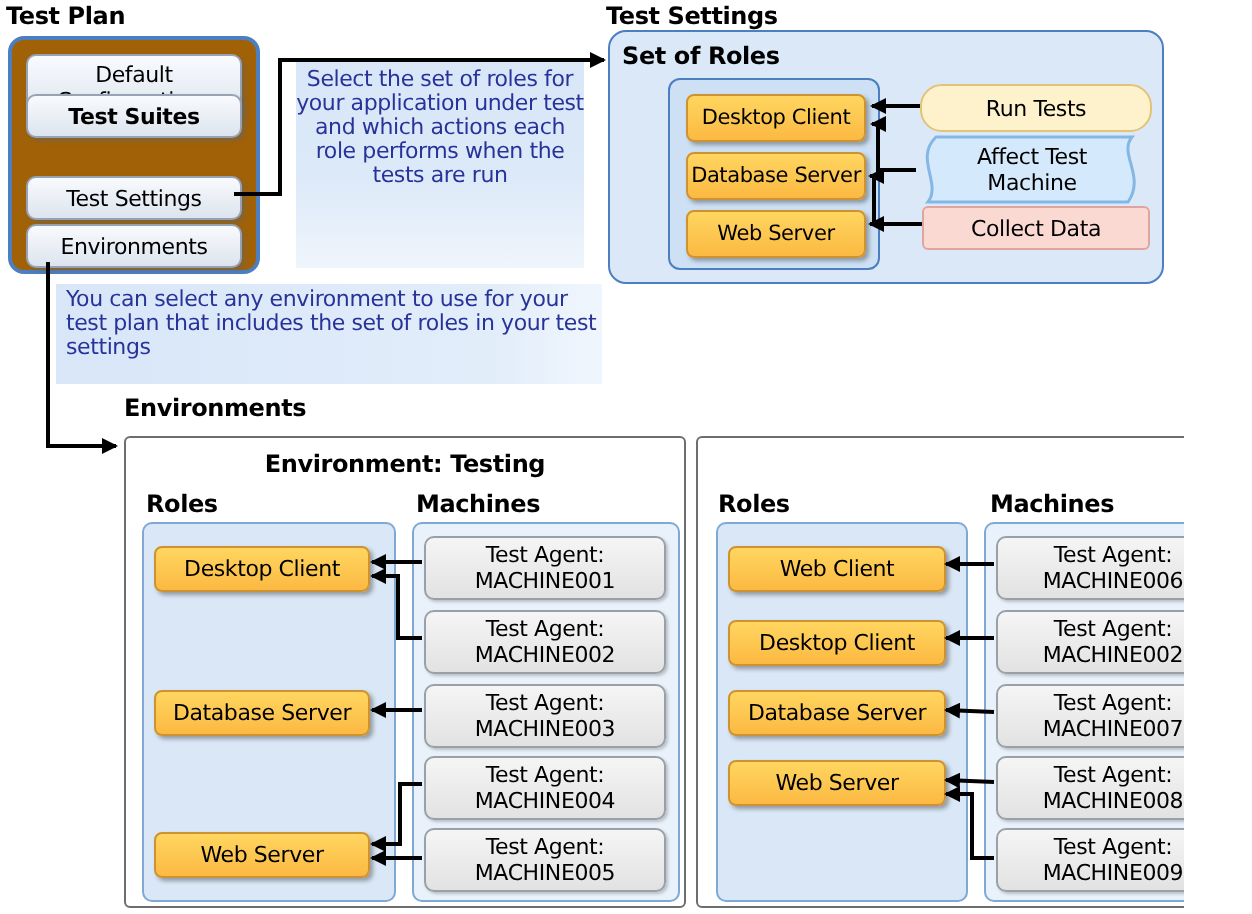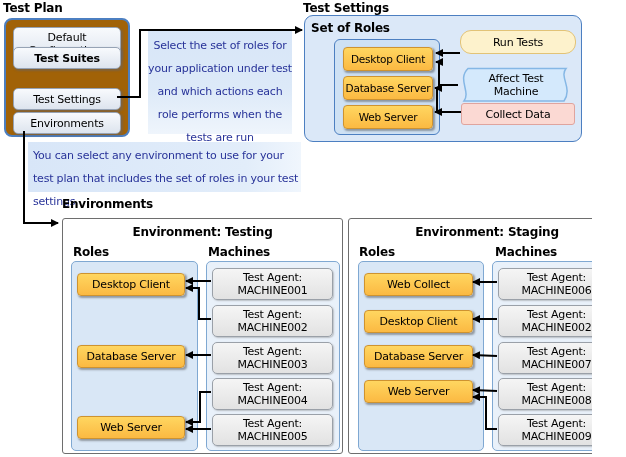--- a/index.html
+++ b/index.html
@@ -14,21 +14,21 @@
 
   .tp-box { border:2px solid #4C7FC1; border-radius:8px; background:#a16207; }
   .tp-btn {
     background:linear-gradient(#F8FAFD,#DDE4EE);
     border:1px solid #96A3B5; border-radius:5px;
     box-shadow:1.5px 1.5px 2px rgba(90,100,120,0.45);
     font-size:11px; line-height:13px;
   }
 
   .annotation {
-    color:#283399; font-size:11px; line-height:23px;
+    color:#283399; font-size:11px; line-height:12px;
   }
   .ann-roles { background:linear-gradient(#D8E6F8 0%, #DCE9F8 55%, #EFF5FC 100%); text-align:center; }
   .ann-env   { background:linear-gradient(90deg,#D8E6F8 0%, #E2EDFA 80%, #F0F6FD 100%); text-align:left; }
 
   .ts-box   { background:#DBE8F8; border:1.5px solid #4C7FC1; border-radius:9px; }
   .inner-roles { background:#CEE1F4; border:1.5px solid #4C7FC1; border-radius:6px; }
 
   .role-btn {
     background:linear-gradient(#FFD660,#FBB942);
     border:1px solid #CE9330; border-radius:4px;
@@ -77,21 +77,21 @@
   <div class="abs ts-box" style="left:304px; top:15px; width:276px; height:125px;"></div>
 
   <div class="abs heading" style="left:311px; top:21px;">Set of Roles</div>
 
   <div class="abs inner-roles" style="left:334px; top:39px; width:104px; height:94px;"></div>
 
   <div class="abs role-btn center" style="left:343px; top:47px; width:88px; height:22px;">Desktop Client</div>
   <div class="abs role-btn center" style="left:343px; top:76px; width:88px; height:22px;">Database Server</div>
   <div class="abs role-btn center" style="left:343px; top:105px; width:88px; height:22px;">Web Server</div>
 
-  <div class="abs action-pill center" style="left:460px; top:30px; width:114px; height:22px;">Run Tests</div>
+  <div class="abs action-pill center" style="left:460px; top:42px; width:114px; height:22px;">Run Tests</div>
 
   <div class="abs action-rect center" style="left:461px; top:103px; width:112px; height:20px;">Collect Data</div>
 
   <div class="abs" style="left:456px; top:67px; width:120px; height:36px;">
     <svg width="120" height="36" viewBox="0 0 120 36">
       <path d="M12,1.5 L110,1.5 C103,10 117,21 108,34 L8,34 C15,25 1,12 12,1.5 Z" fill="#D4E9FC" stroke="#85B7E5" stroke-width="1.5"></path>
     </svg>
     <div class="action-wave-text center" style="padding:0 18px;">Affect Test Machine</div>
   </div>
 
@@ -124,27 +124,26 @@
       <span>Test Agent:</span>
       <span>MACHINE004</span>
     </div>
     <div class="abs machine" style="left:149px; top:195px; width:119px; height:30px;">
       <span>Test Agent:</span>
       <span>MACHINE005</span>
     </div>
   </div>
 
   <div class="abs env-box" style="left:348px; top:218px; width:276px; height:234px;">
-    <div class="abs heading" style="left:0; top:6px; width:276px; text-align:center;">Environment: Staging</div>
     <div class="abs heading" style="left:10px; top:26px;">Roles</div>
     <div class="abs heading" style="left:146px; top:26px;">Machines</div>
     <div class="abs panel-roles" style="left:9px; top:42px; width:124px; height:188px;"></div>
     <div class="abs panel-machines" style="left:143px; top:42px; width:127px; height:188px;"></div>
 
-    <div class="abs role-btn role-btn-env center" style="left:15px; top:54px; width:107px; height:21px;">Web Collect</div>
+    <div class="abs role-btn role-btn-env center" style="left:15px; top:54px; width:107px; height:21px;">Web Client</div>
     <div class="abs role-btn role-btn-env center" style="left:15px; top:91px; width:107px; height:21px;">Desktop Client</div>
     <div class="abs role-btn role-btn-env center" style="left:15px; top:126px; width:107px; height:21px;">Database Server</div>
     <div class="abs role-btn role-btn-env center" style="left:15px; top:161px; width:107px; height:21px;">Web Server</div>
 
     <div class="abs machine" style="left:149px; top:49px; width:115px; height:30px;">
       <span>Test Agent:</span>
       <span>MACHINE006</span>
     </div>
     <div class="abs machine" style="left:149px; top:86px; width:115px; height:30px;">
       <span>Test Agent:</span>

